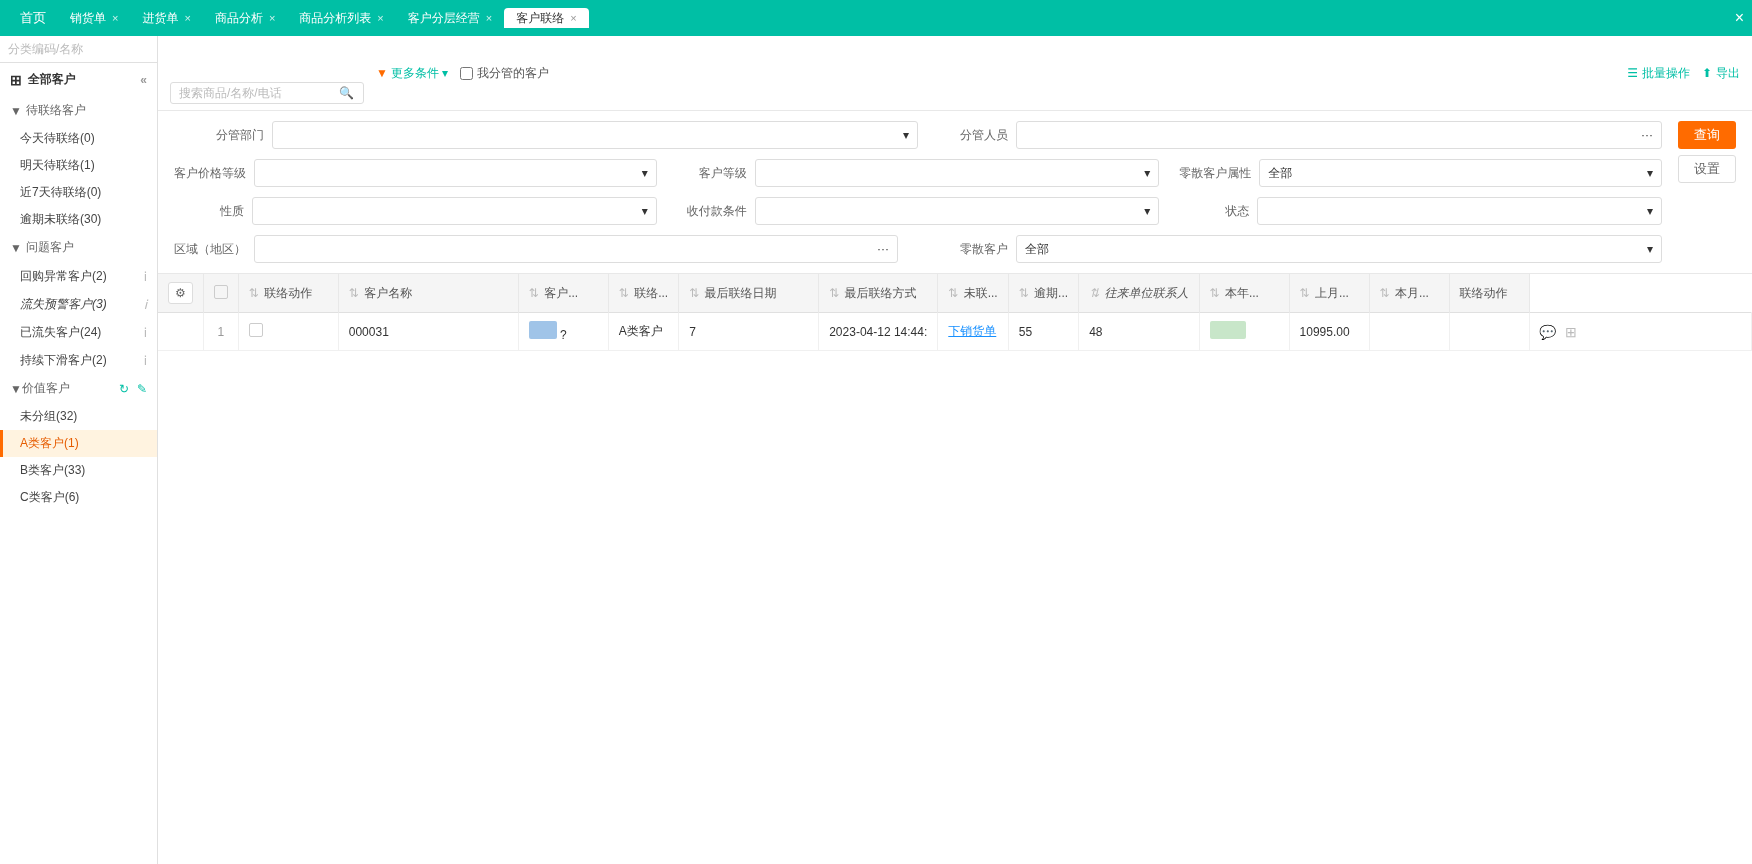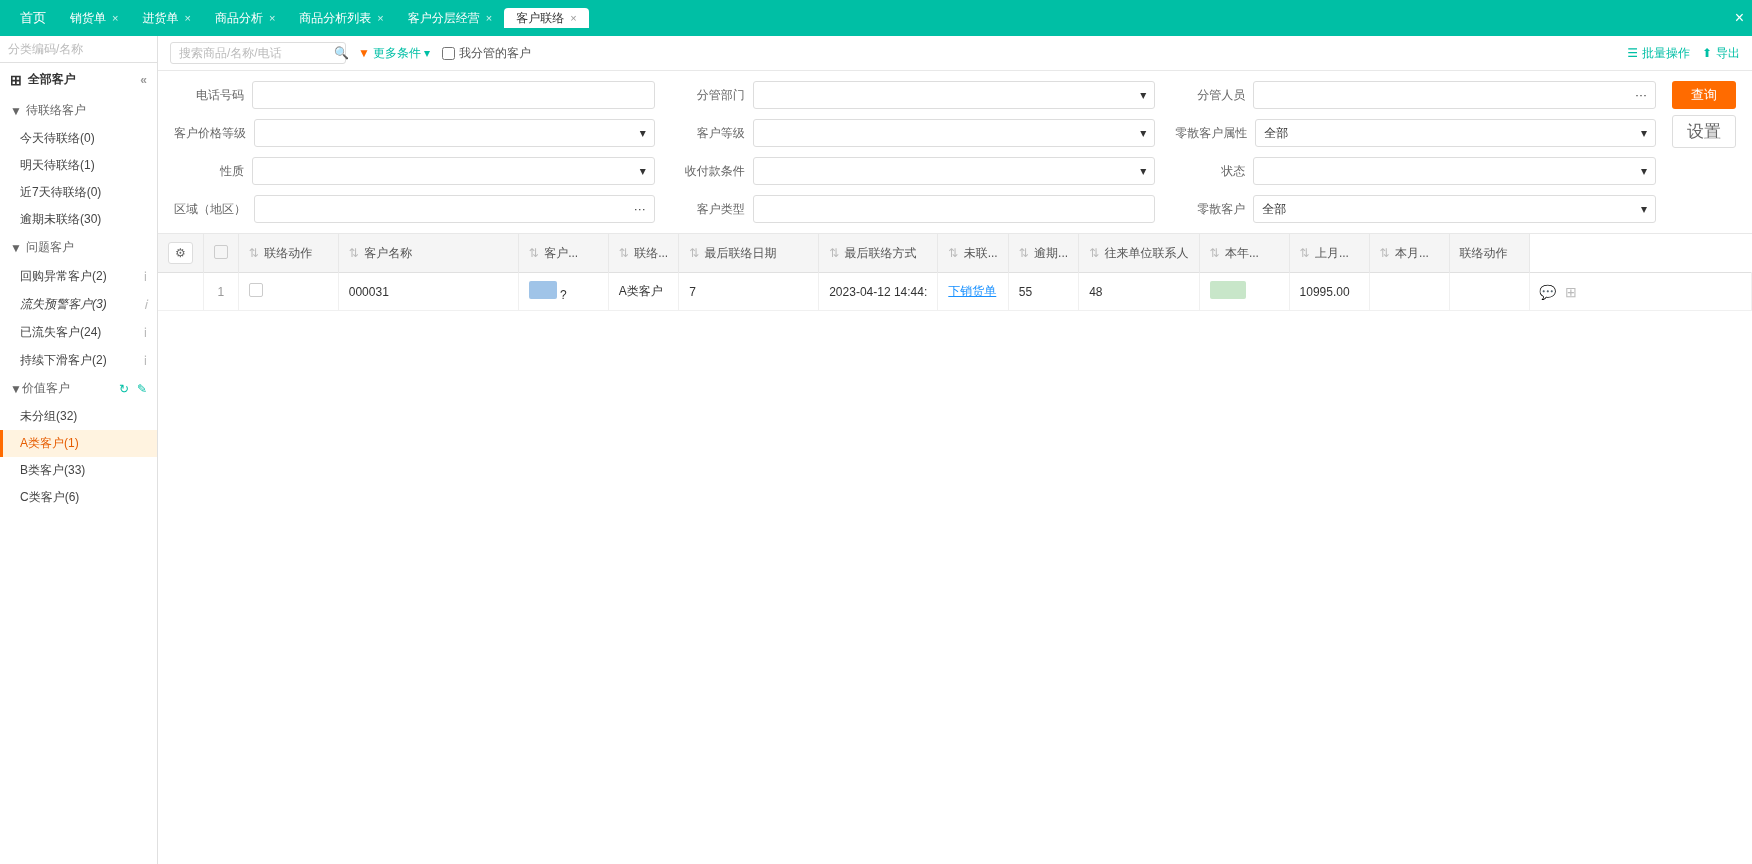--- a/index.html
+++ b/index.html
@@ -126,21 +126,22 @@
       background: white;
       border-bottom: 1px solid #e8e8e8;
       gap: 12px;
     }
     .search-input-wrap {
       display: flex;
       align-items: center;
       border: 1px solid #ddd;
       border-radius: 3px;
       padding: 3px 8px;
-      width: 176px;
+      width: 194px;
+      margin-top: 40px;
     }
     .search-input-wrap input {
       border: none;
       outline: none;
       font-size: 12px;
       width: 160px;
     }
     .search-input-wrap input::placeholder { color: #bbb; }
     .filter-btn {
       display: flex;
@@ -227,21 +228,21 @@
       cursor: pointer;
       font-size: 13px;
     }
     .btn-settings {
       background: white;
       color: #666;
       border: 1px solid #ddd;
       border-radius: 3px;
       padding: 4px 14px;
       cursor: pointer;
-      font-size: 17px;
+      font-size: 13px;
     }
 
     
     .table-area {
       flex: 1;
       overflow: auto;
       background: white;
       margin: 0;
     }
     table {
@@ -482,26 +483,20 @@
           <span>导出</span>
         </div>
       </div>
     </div>
 
     <div class="filter-panel">
       <div style="display:flex;align-items:flex-start;">
         <div style="flex:1;">
 
           <div class="filter-row">
-            <div class="filter-item">
-              <span class="filter-label">电话号码</span>
-              <div class="filter-select">
-                <span class="placeholder"></span>
-              </div>
-            </div>
             <div class="filter-divider"></div>
             <div class="filter-item">
               <span class="filter-label">分管部门</span>
               <div class="filter-select">
                 <span class="placeholder"></span>
                 <span>▾</span>
               </div>
             </div>
             <div class="filter-divider"></div>
             <div class="filter-item">
@@ -567,26 +562,20 @@
 
           <div class="filter-row">
             <div class="filter-item">
               <span class="filter-label">区域（地区）</span>
               <div class="filter-select">
                 <span class="placeholder"></span>
                 <span>···</span>
               </div>
             </div>
             <div class="filter-divider"></div>
-            <div class="filter-item">
-              <span class="filter-label">客户类型</span>
-              <div class="filter-select">
-                <span class="placeholder"></span>
-              </div>
-            </div>
             <div class="filter-divider"></div>
             <div class="filter-item">
               <span class="filter-label">零散客户</span>
               <div class="filter-select">
                 <span>全部</span>
                 <span>▾</span>
               </div>
             </div>
           </div>
         </div>
@@ -633,21 +622,21 @@
               <span>最后联络方式</span>
             </th>
             <th style="width:70px;">
               <span class="sort-icon">⇅</span>
               <span>未联...</span>
             </th>
             <th style="width:70px;">
               <span class="sort-icon">⇅</span>
               <span>逾期...</span>
             </th>
-            <th style="width:110px;">
+            <th style="width:110px;font-style:italic;">
               <span class="sort-icon">⇅</span>
               <span>往来单位联系人</span>
             </th>
             <th style="width:90px;">
               <span class="sort-icon">⇅</span>
               <span>本年...</span>
             </th>
             <th style="width:80px;">
               <span class="sort-icon">⇅</span>
               <span>上月...</span>

